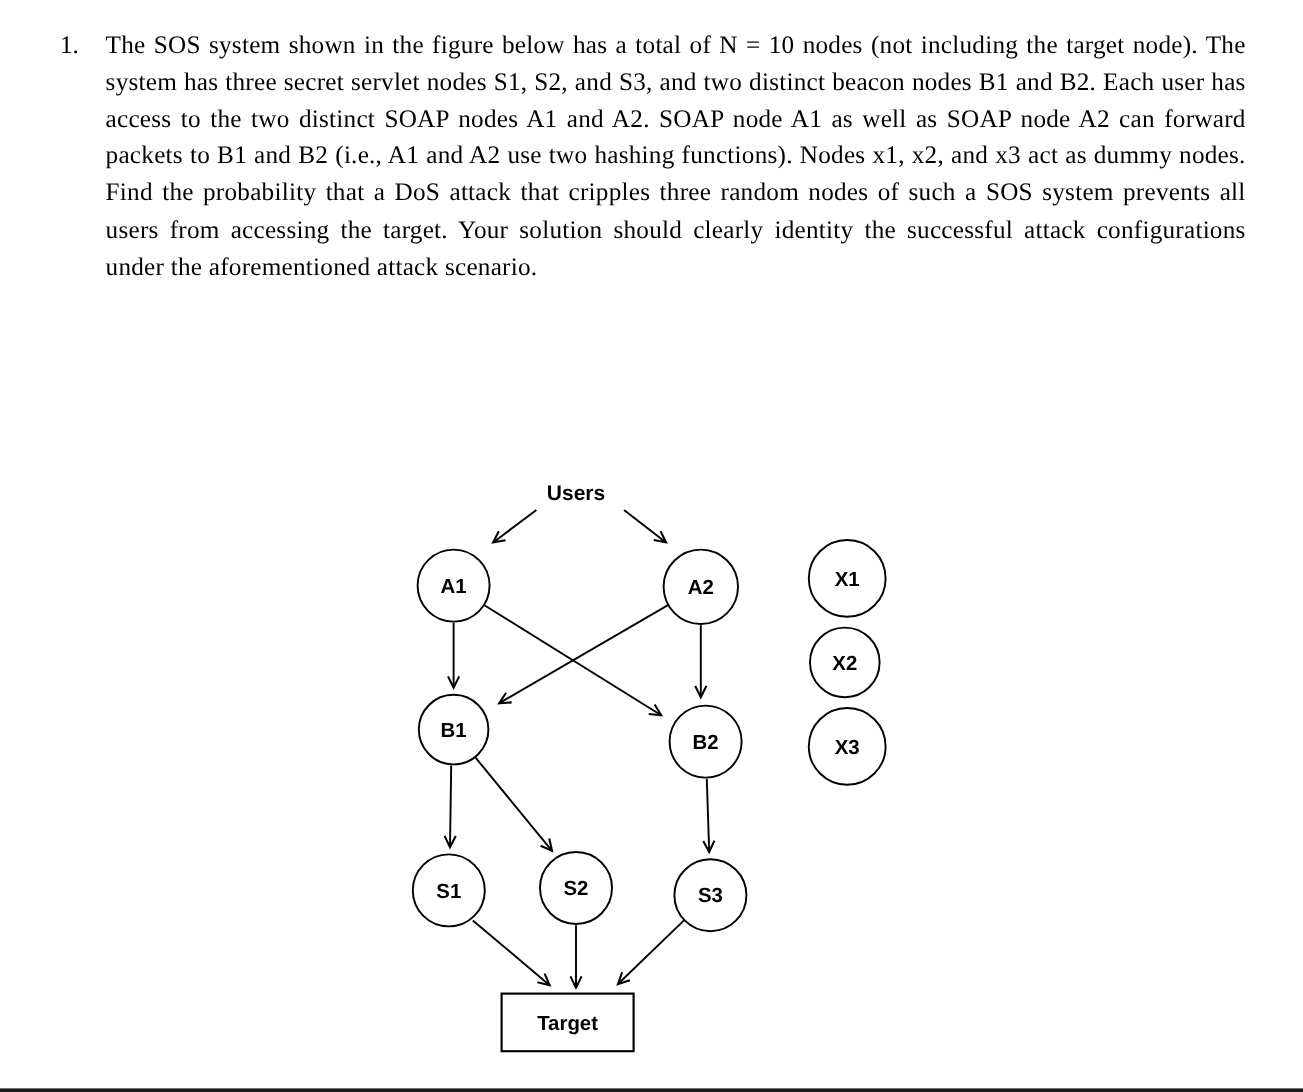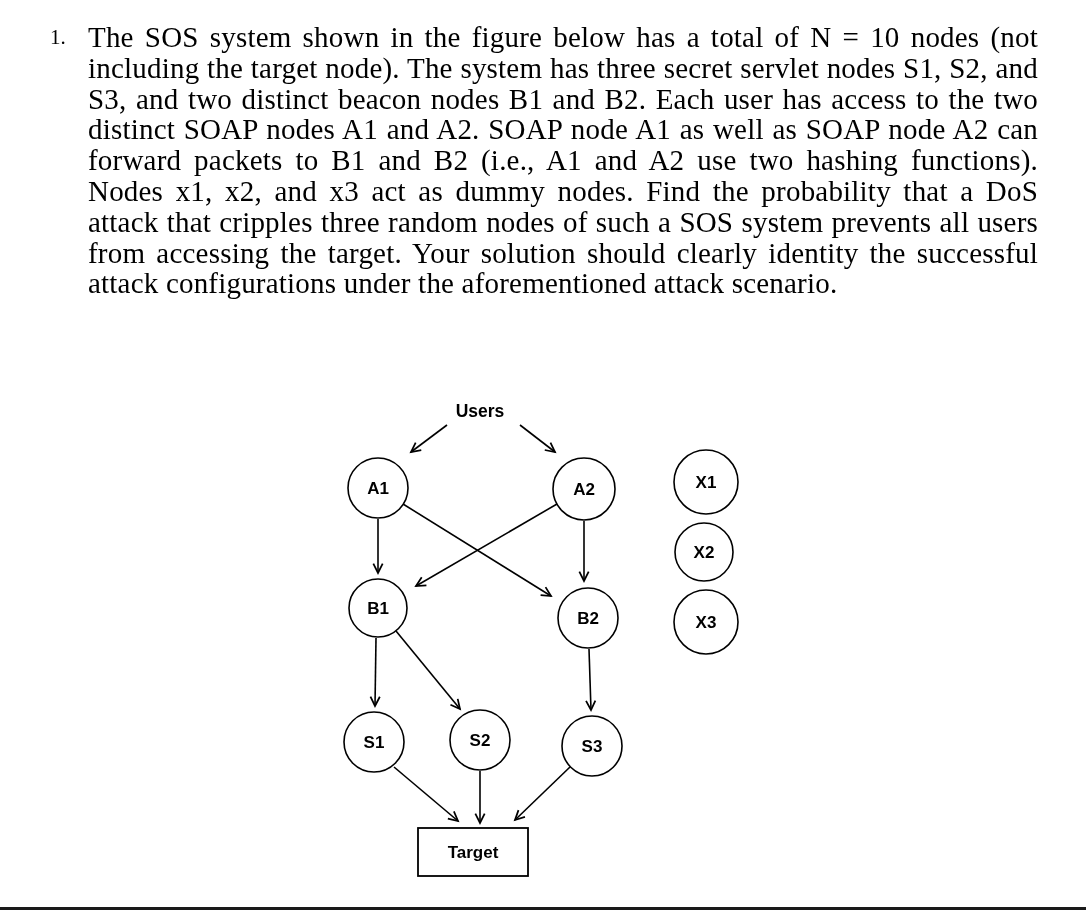--- a/index.html
+++ b/index.html
@@ -26,21 +26,21 @@
     padding: 22px 48px 0 50px;
   }
   .pnum {
     flex: 0 0 38px;
     width: 38px;
     font-size: 21px;
     line-height: 30.8px;
   }
   .ptext {
     flex: 1;
-    font-size: 29px;
+    font-size: 21px;
     line-height: 30.8px;
     text-align: justify;
     letter-spacing: 0.2px;
   }
   .diagram {
     position: absolute;
     top: 0;
     left: 0;
     width: 1086px;
     height: 910px;

